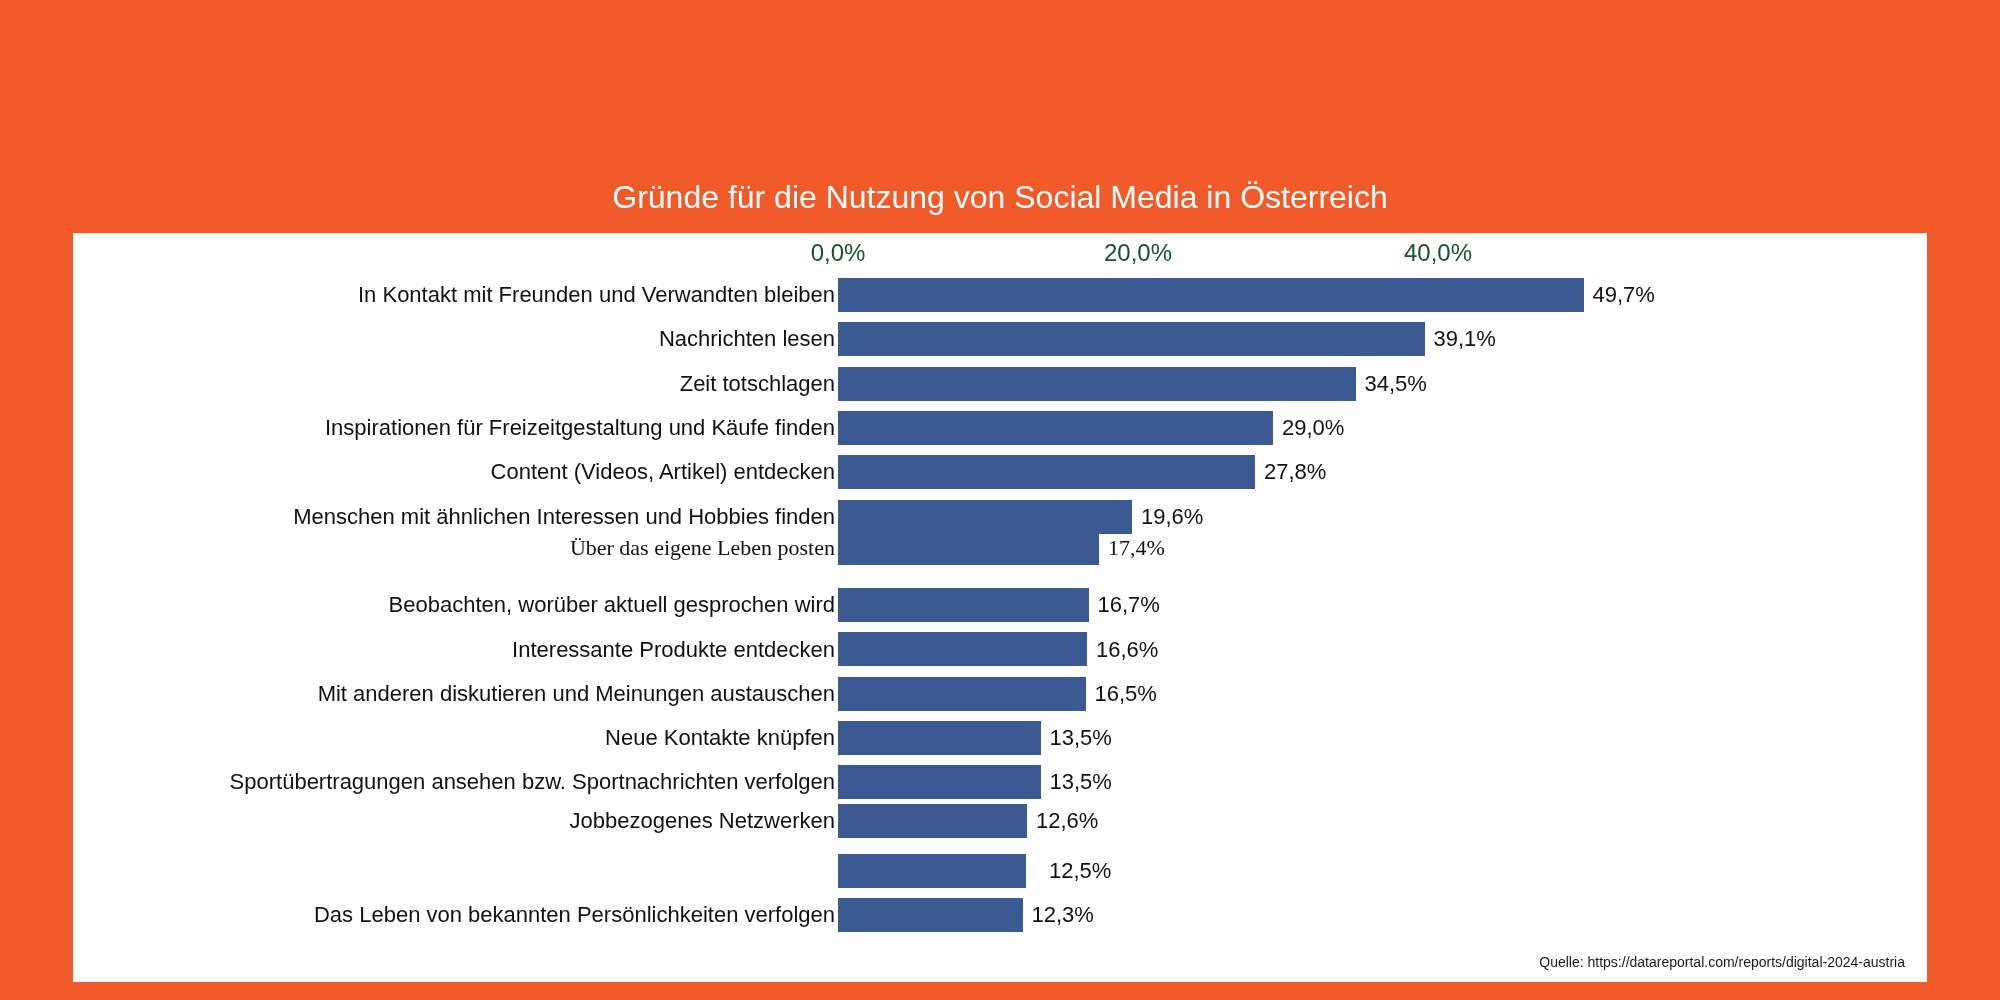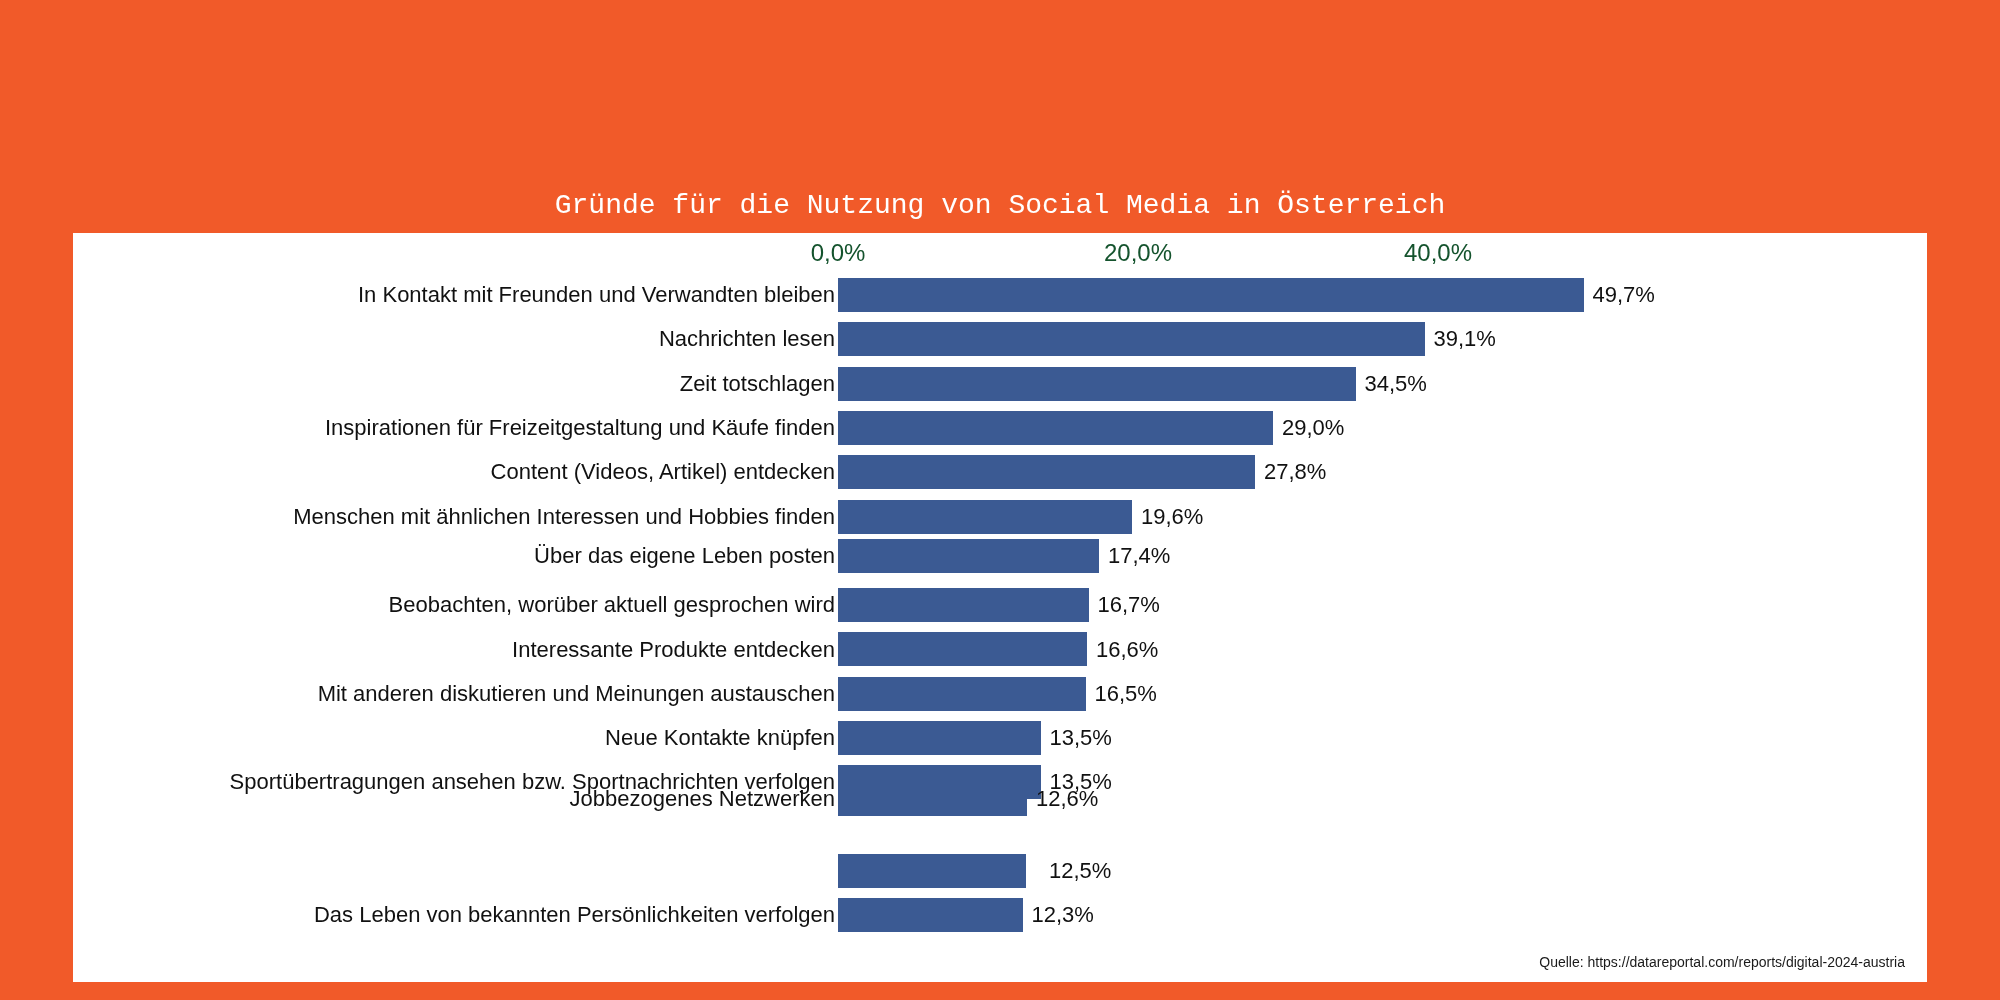--- a/index.html
+++ b/index.html
@@ -44,23 +44,23 @@
   }
   
   .connector { position:absolute; left:104px; top:49px; width:46px; height:14px; }
   .connector .dot { position:absolute; top:1px; width:12px; height:12px; border-radius:50%; background:#f15a29; }
   .connector .dot.l { left:0; }
   .connector .dot.r { right:0; }
   .connector .bar { position:absolute; left:9px; top:4.5px; width:28px; height:5px; background:#f15a29; }
 
   
   .chart-title {
-    position:absolute; left:73px; top:182px; width:1854px;
+    position:absolute; left:73px; top:173px; width:1854px;
     text-align:center; color:#ffffff;
-    font-size:28px; line-height:48px; white-space:nowrap;font-family:Liberation Mono, monospace;
+    font-size:32px; line-height:48px; white-space:nowrap;
   }
 
   
   .chart-panel {
     position:absolute; left:73px; top:233px;
     width:1854px; height:749px;
     background:#ffffff;
   }
 
   
@@ -132,21 +132,21 @@
         <div class="row" style="top: 177.2px;">
           <div class="cat-label">Content (Videos, Artikel) entdecken</div>
           <div class="bar" style="width: 417px; background: rgb(59, 90, 147);"></div>
           <div class="val-label" style="left: 1182px;">27,8%</div>
         </div>
         <div class="row" style="top: 221.5px;">
           <div class="cat-label">Menschen mit ähnlichen Interessen und Hobbies finden</div>
           <div class="bar" style="width: 294px; background: rgb(59, 90, 147);"></div>
           <div class="val-label" style="left: 1059px;">19,6%</div>
         </div>
-        <div class="row" style="top: 261px;">
+        <div class="row" style="top: 253px; font-family: Liberation Serif, serif;">
           <div class="cat-label">Über das eigene Leben posten</div>
           <div class="bar" style="width: 261px; background: rgb(59, 90, 147);"></div>
           <div class="val-label" style="left: 1026px;">17,4%</div>
         </div>
         <div class="row" style="top: 310.1px;">
           <div class="cat-label">Beobachten, worüber aktuell gesprochen wird</div>
           <div class="bar" style="width: 250.5px; background: rgb(59, 90, 147);"></div>
           <div class="val-label" style="left: 1015.5px;">16,7%</div>
         </div>
         <div class="row" style="top: 354.4px;">
@@ -162,21 +162,21 @@
         <div class="row" style="top: 443px;">
           <div class="cat-label">Neue Kontakte knüpfen</div>
           <div class="bar" style="width: 202.5px; background: rgb(59, 90, 147);"></div>
           <div class="val-label" style="left: 967.5px;">13,5%</div>
         </div>
         <div class="row" style="top: 487.3px;">
           <div class="cat-label">Sportübertragungen ansehen bzw. Sportnachrichten verfolgen</div>
           <div class="bar" style="width: 202.5px; background: rgb(59, 90, 147);"></div>
           <div class="val-label" style="left: 967.5px;">13,5%</div>
         </div>
-        <div class="row" style="top: 504px;">
+        <div class="row" style="top: 526px;">
           <div class="cat-label">Jobbezogenes Netzwerken</div>
           <div class="bar" style="width: 189px; background: rgb(59, 90, 147);"></div>
           <div class="val-label" style="left: 954px;">12,6%</div>
         </div>
         <div class="row" style="top: 575.9px;">
           <div class="bar" style="width: 187.5px; background: rgb(59, 90, 147);"></div>
           <div class="val-label" style="left: 967px;">12,5%</div>
         </div>
         <div class="row" style="top: 620.2px; padding-left: 40px;">
           <div class="cat-label">Das Leben von bekannten Persönlichkeiten verfolgen</div>

